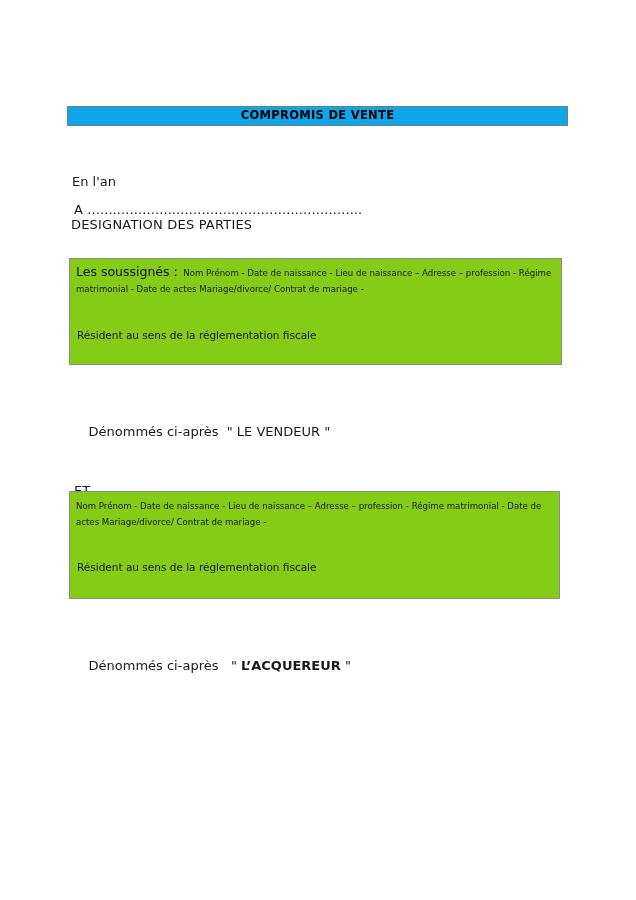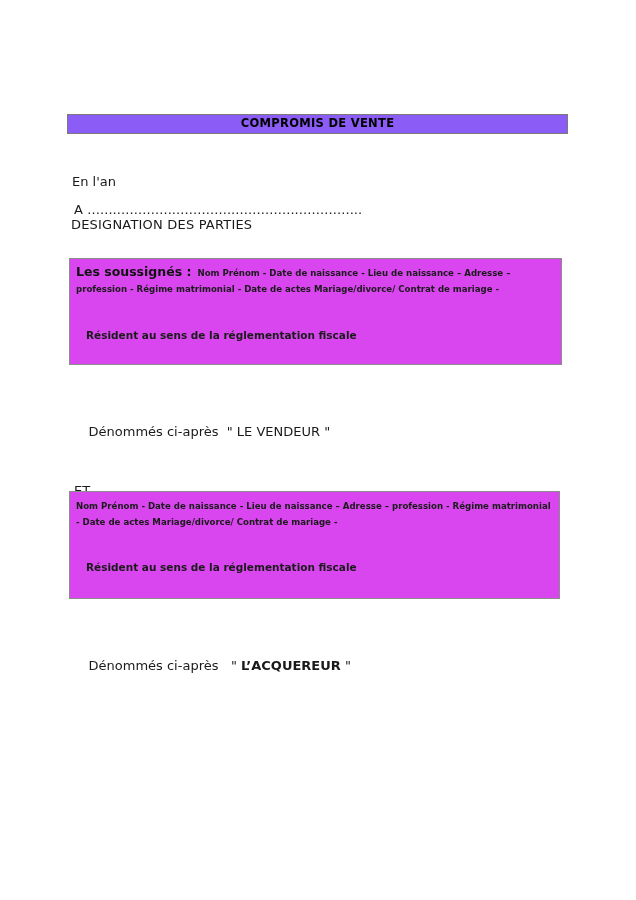--- a/index.html
+++ b/index.html
@@ -20,25 +20,25 @@
   .page {
     position: absolute;
     inset: 0;
     background: #ffffff;
   }
 
   
   .title-banner {
     position: absolute;
     left: 67px;
-    top: 114px;
+    top: 106px;
     width: 501px;
     height: 20px;
     box-sizing: border-box;
-    background: #8b5cf6;
+    background: #0ea5e9;
     border: 1px solid #7a7a7a;
     display: flex;
     align-items: center;
     justify-content: center;
   }
   .title-banner .title-text {
     font-size: 11.5px;
     font-weight: bold;
     letter-spacing: 0.3px;
     color: #000;
@@ -62,23 +62,22 @@
 
   .strong-name {
     font-weight: bold;
     margin-top: 44px;
   }
 
   
   .party-box {
     position: absolute;
     box-sizing: border-box;
-    background: #d946ef;
+    background: #84cc16;
     border: 1px solid #8c8c8c;
-    font-weight: bold;
   }
   .party-box.box-vendeur {
     left: 69px;
     top: 258px;
     width: 493px;
     height: 107px;
   }
   .party-box.box-acquereur {
     left: 69px;
     top: 491px;
@@ -97,21 +96,21 @@
     font-size: 12.5px;
     color: #111;
   }
   .box-head .field-list {
     font-size: 8.6px;
     color: #1a1a1a;
   }
 
   .box-foot {
     position: absolute;
-    left: 16px;
+    left: 7px;
     font-size: 10.5px;
     line-height: 14px;
     color: #1a1a1a;
   }
   .box-vendeur .box-foot { top: 69px; }
   .box-acquereur .box-foot { top: 68px; }
 </style>
 </head>
 <body>
 

